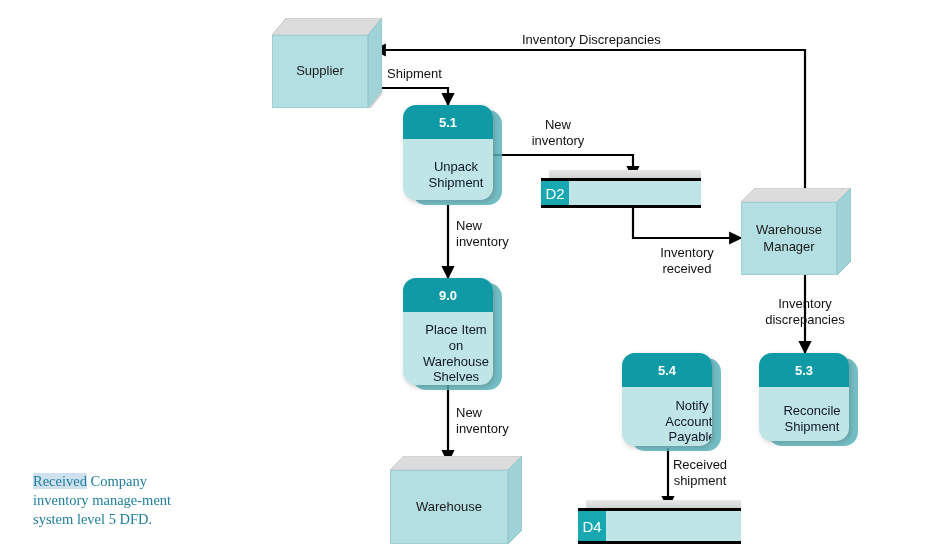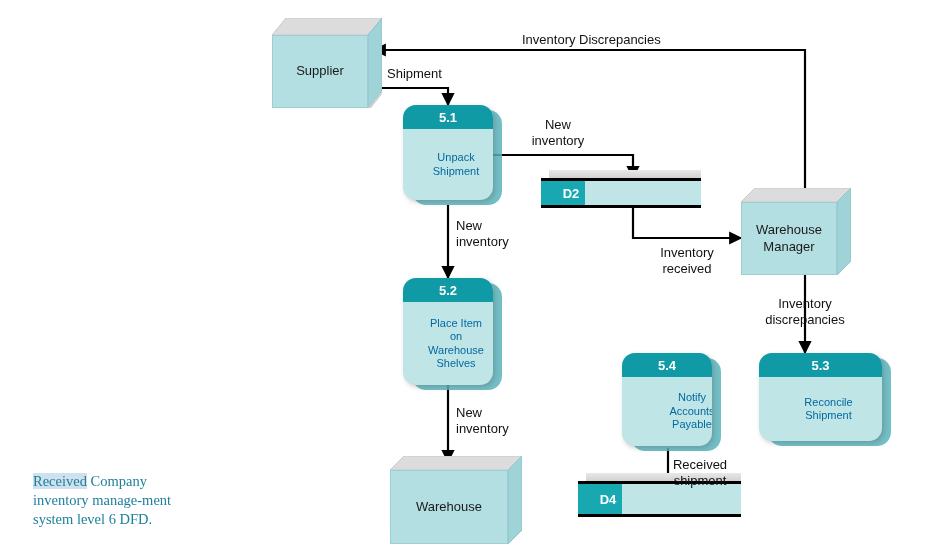--- a/index.html
+++ b/index.html
@@ -68,37 +68,37 @@
     left: 0;
     top: 0;
     width: calc(100% - 9px);
     height: calc(100% - 5px);
     border-radius: 13px;
     overflow: hidden;
     background: #bfe5e6;
     box-shadow: 2px 2px 5px rgba(80,80,80,.30);
   }
   .process .p-head {
-    height: 24px;
+    height: 34px;
     background: #0f9aa5;
     display: flex;
     align-items: center;
     justify-content: center;
     color: #ffffff;
     font-size: 13px;
     font-weight: bold;
   }
   .process .p-label {
     height: calc(100% - 24px);
     display: flex;
     align-items: center;
     justify-content: center;
     text-align: center;
-    color: #0369a1;
-    font-size: 11px;
+    color: #0f172a;
+    font-size: 13px;
     line-height: 1.22;
     padding: 0 4px;
     box-sizing: border-box;
     margin-left: 16px;
   }
 
   
   .store {
     position: absolute;
   }
@@ -120,27 +120,26 @@
     border-bottom: 3px solid #000000;
     box-sizing: border-box;
     display: flex;
     align-items: stretch;
     background: #bfe5e6;
   }
   .store .s-id {
     width: 28px;
     background: #17a8b2;
     color: #ffffff;
-    font-size: 13px;
-    font-weight: bold;
+    font-size: 15px;
+    font-weight: normal;
     display: flex;
     align-items: center;
     justify-content: center;
     flex: none;
-    padding-left: 16px;
   }
   .store .s-name {
     flex: 1;
     display: flex;
     align-items: center;
     justify-content: center;
     color: #1a1a1a;
     font-size: 13px;
     padding: 0 8px;
   }
@@ -233,29 +232,29 @@
     <div class="p-body">
       <div class="p-head">5.1</div>
       <div class="p-label" style="white-space:pre-line;">Unpack
 Shipment</div>
     </div>
   </div>
 
   <div class="process" style="left:403px; top:278px; width:99px; height:112px;">
     <div class="p-shadow"></div>
     <div class="p-body">
-      <div class="p-head">5.2</div>
+      <div class="p-head">9.0</div>
       <div class="p-label" style="white-space:pre-line;">Place Item
 on
 Warehouse
 Shelves</div>
     </div>
   </div>
 
-  <div class="process" style="left:759px; top:353px; width:99px; height:93px;padding-left:33px;">
+  <div class="process" style="left:759px; top:353px; width:99px; height:93px;">
     <div class="p-shadow"></div>
     <div class="p-body">
       <div class="p-head">5.3</div>
       <div class="p-label" style="white-space:pre-line;">Reconcile
 Shipment</div>
     </div>
   </div>
 
   <div class="process" style="left:622px; top:353px; width:99px; height:98px;border-radius:29px;">
     <div class="p-shadow"></div>
@@ -267,21 +266,21 @@
     </div>
   </div>
 
   <div class="store" style="left:541px; top:178px; width:160px; height:30px;">
     <div class="s-top3d"></div>
     <div class="s-inner">
       <div class="s-id">D2</div>
     </div>
   </div>
 
-  <div class="store" style="left:578px; top:481px; width:163px; height:36px;">
+  <div class="store" style="left:578px; top:508px; width:163px; height:36px;">
     <div class="s-top3d"></div>
     <div class="s-inner">
       <div class="s-id">D4</div>
     </div>
   </div>
 
   <div class="flow-label" style="left:522px; top:32px;">Inventory Discrepancies</div>
 
   <div class="flow-label" style="left:387px; top:66px;">Shipment</div>
 
@@ -297,16 +296,16 @@
   <div class="flow-label ctr" style="left:755px; top:296px; width:100px;">Inventory
 discrepancies</div>
 
   <div class="flow-label" style="left:456px; top:405px;">New
 inventory</div>
 
   <div class="flow-label ctr" style="left:659px; top:457px; width:82px;">Received
 shipment</div>
 
   <div id="caption">
-    <span class="hl">Received</span><span> Company inventory manage-ment system level 6 DFD.</span>
+    <span class="hl">Received</span><span> Company inventory manage-ment system level 5 DFD.</span>
   </div>
 
 </div>
 
 </body></html>

